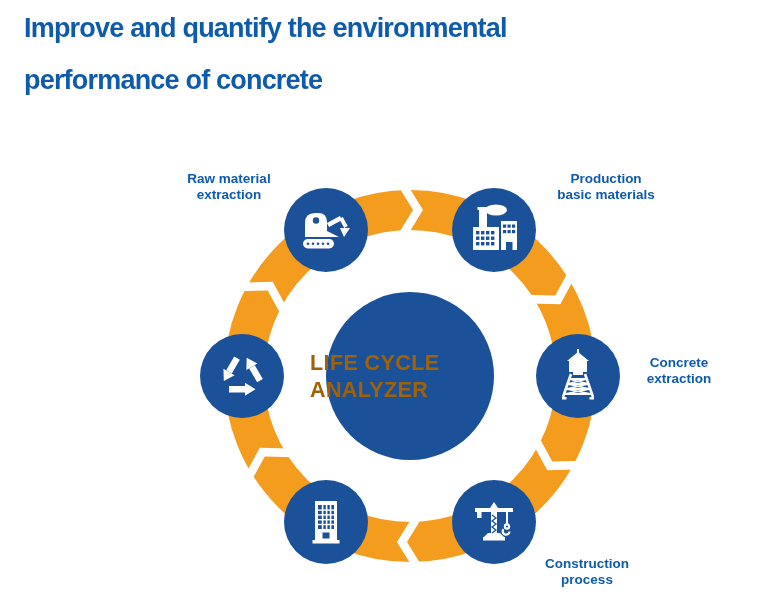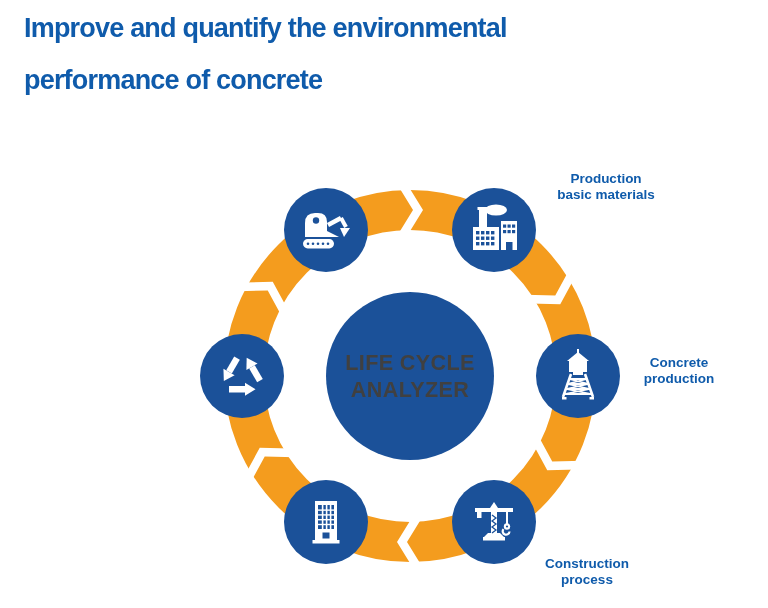--- a/index.html
+++ b/index.html
@@ -4,23 +4,23 @@
 <style>
   html,body{margin:0;padding:0;background:#ffffff;}
   #stage{position:relative;width:768px;height:608px;background:#ffffff;overflow:hidden;
          font-family:"Liberation Sans", sans-serif;}
   .title{position:absolute;left:24px;top:2px;width:730px;
          font-size:27px;line-height:52px;font-weight:700;letter-spacing:-0.8px;
          color:#0f5bab;white-space:pre-line;}
   .label{position:absolute;width:160px;text-align:center;
          font-size:13.5px;line-height:16px;font-weight:700;color:#0f5bab;
          white-space:pre-line;}
-  .center-label{position:absolute;left:310px;top:350px;width:200px;text-align:center;
+  .center-label{position:absolute;left:310px;top:350px;width:200px;
          font-size:21.5px;line-height:27px;font-weight:700;letter-spacing:0.4px;
-         color:#404040;white-space:pre-line;}
+         color:#a16207;white-space:pre-line;}
   svg{position:absolute;left:0;top:0;}
 </style>
 </head>
 <body>
 
 <div id="stage">
 
   <div class="title">Improve and quantify the environmental
 performance of concrete</div>
 
@@ -169,20 +169,22 @@
           <rect x="-13" y="10" width="16" height="6.5"></rect>
           <polygon points="3,6.8 3,19.7 13.5,13.2"></polygon>
         </g>
       </g>
     </g>
   </svg>
 
   <div class="center-label">LIFE CYCLE
 ANALYZER</div>
 
+  <div class="label" style="left:149px;top:171px;">Raw material
+extraction</div>
   <div class="label" style="left:526px;top:171px;">Production
 basic materials</div>
   <div class="label" style="left:599px;top:355px;">Concrete
-production</div>
+extraction</div>
   <div class="label" style="left:507px;top:556px;">Construction
 process</div>
 
 </div>
 
 </body></html>

